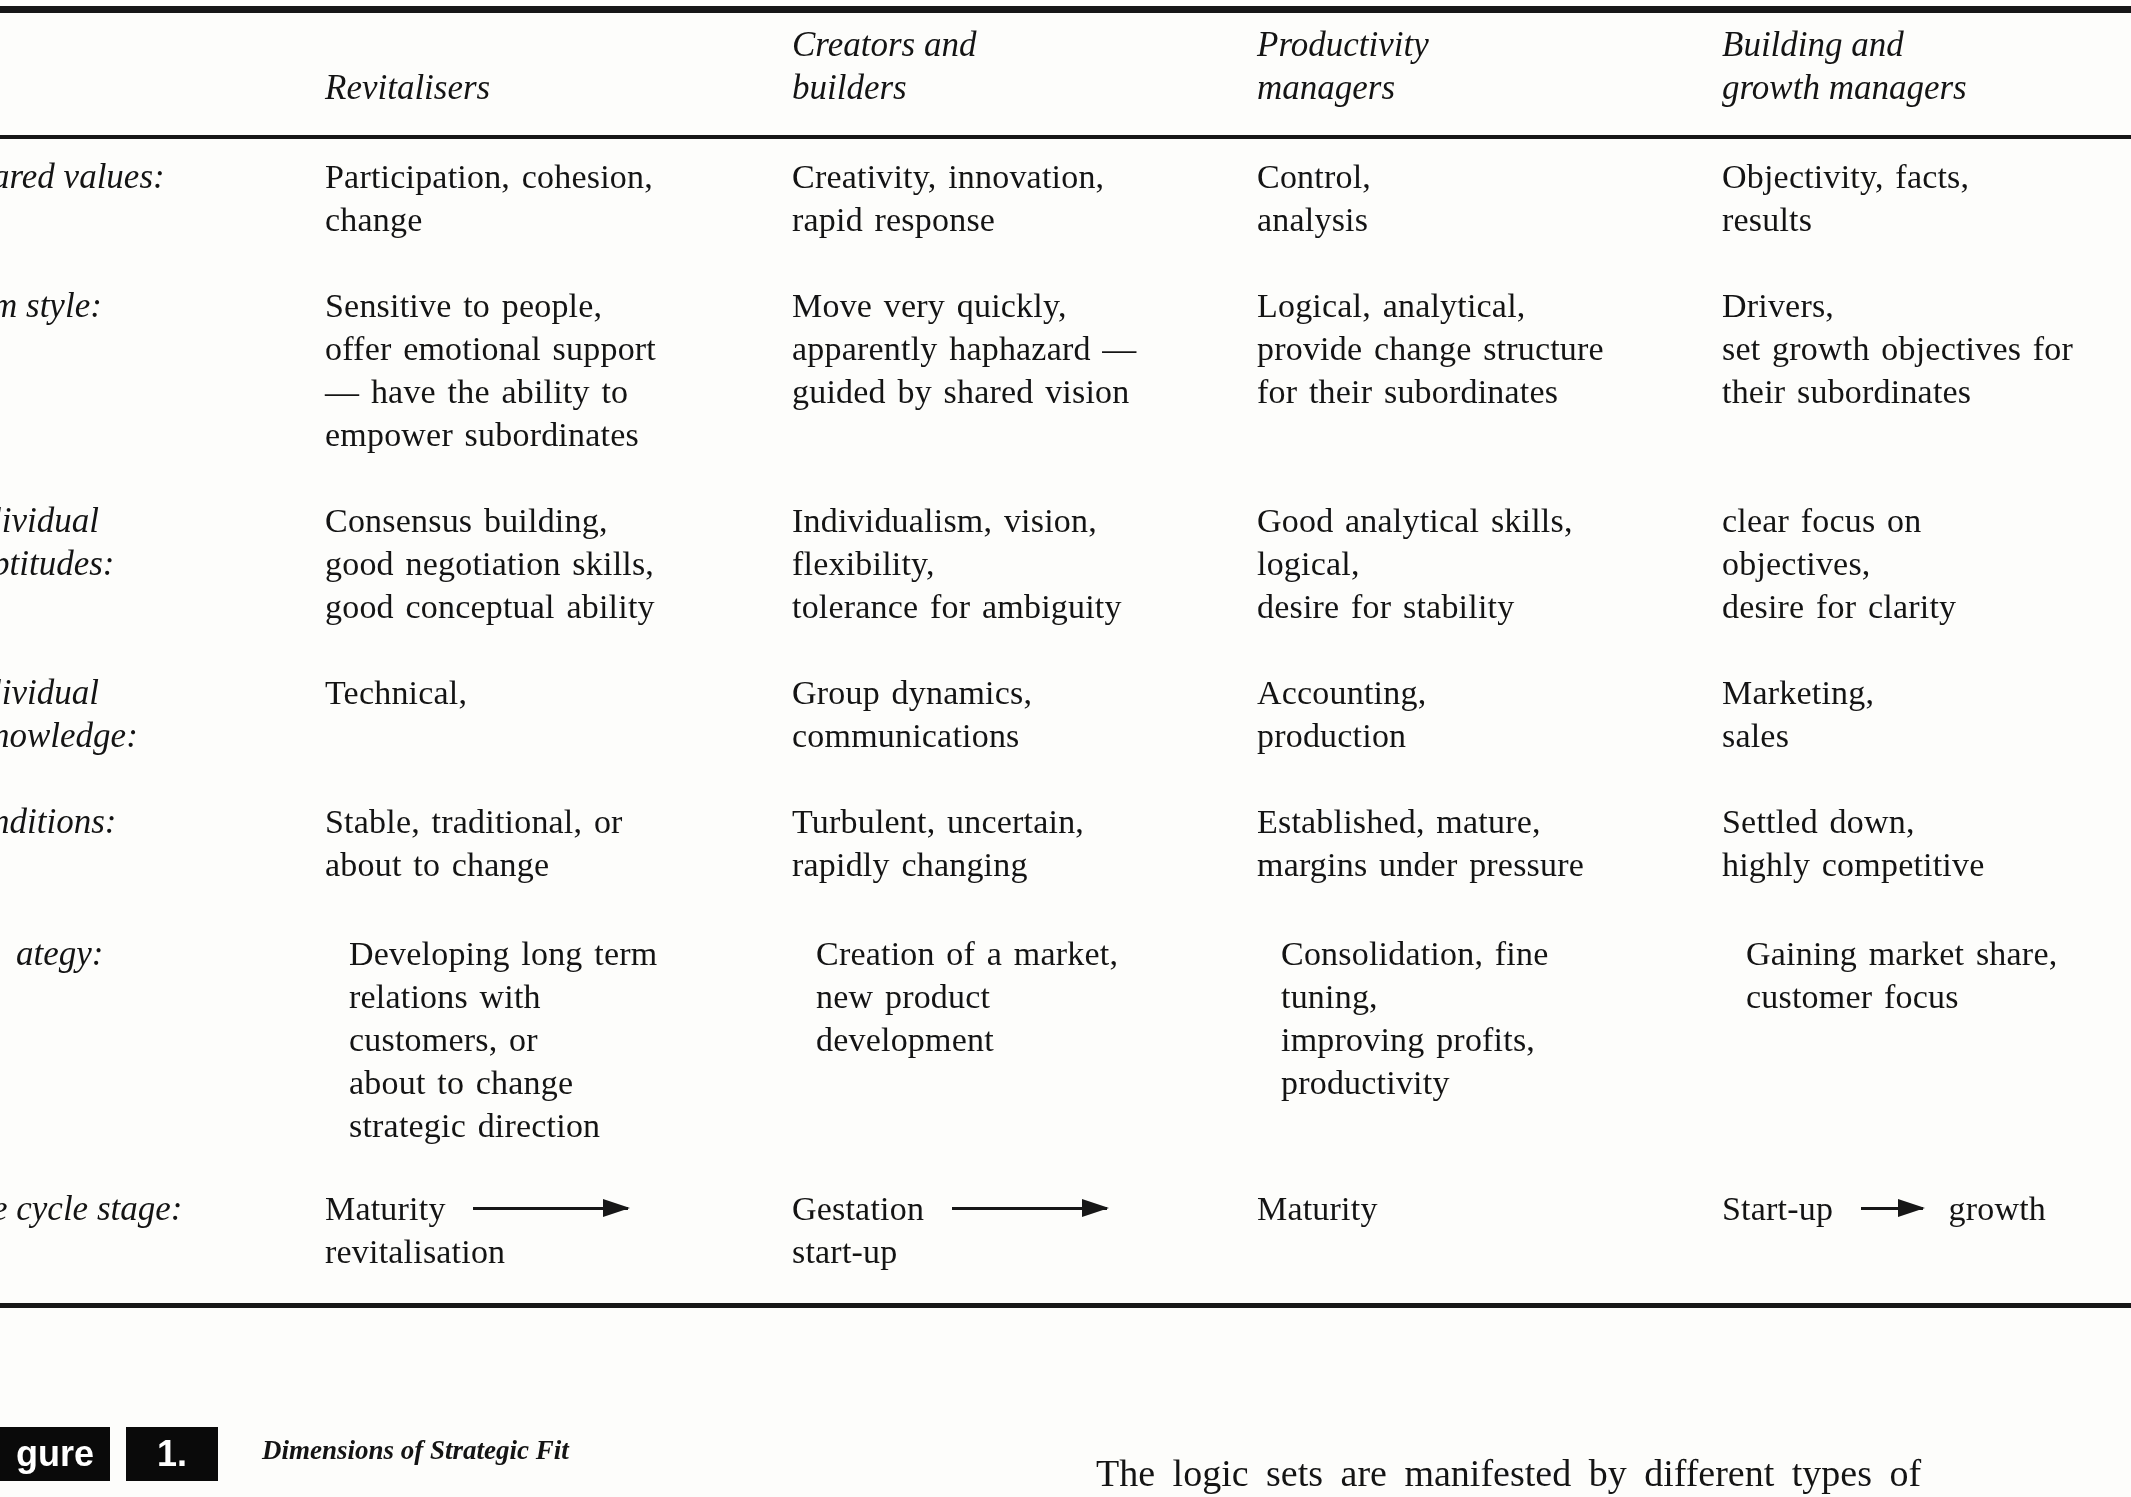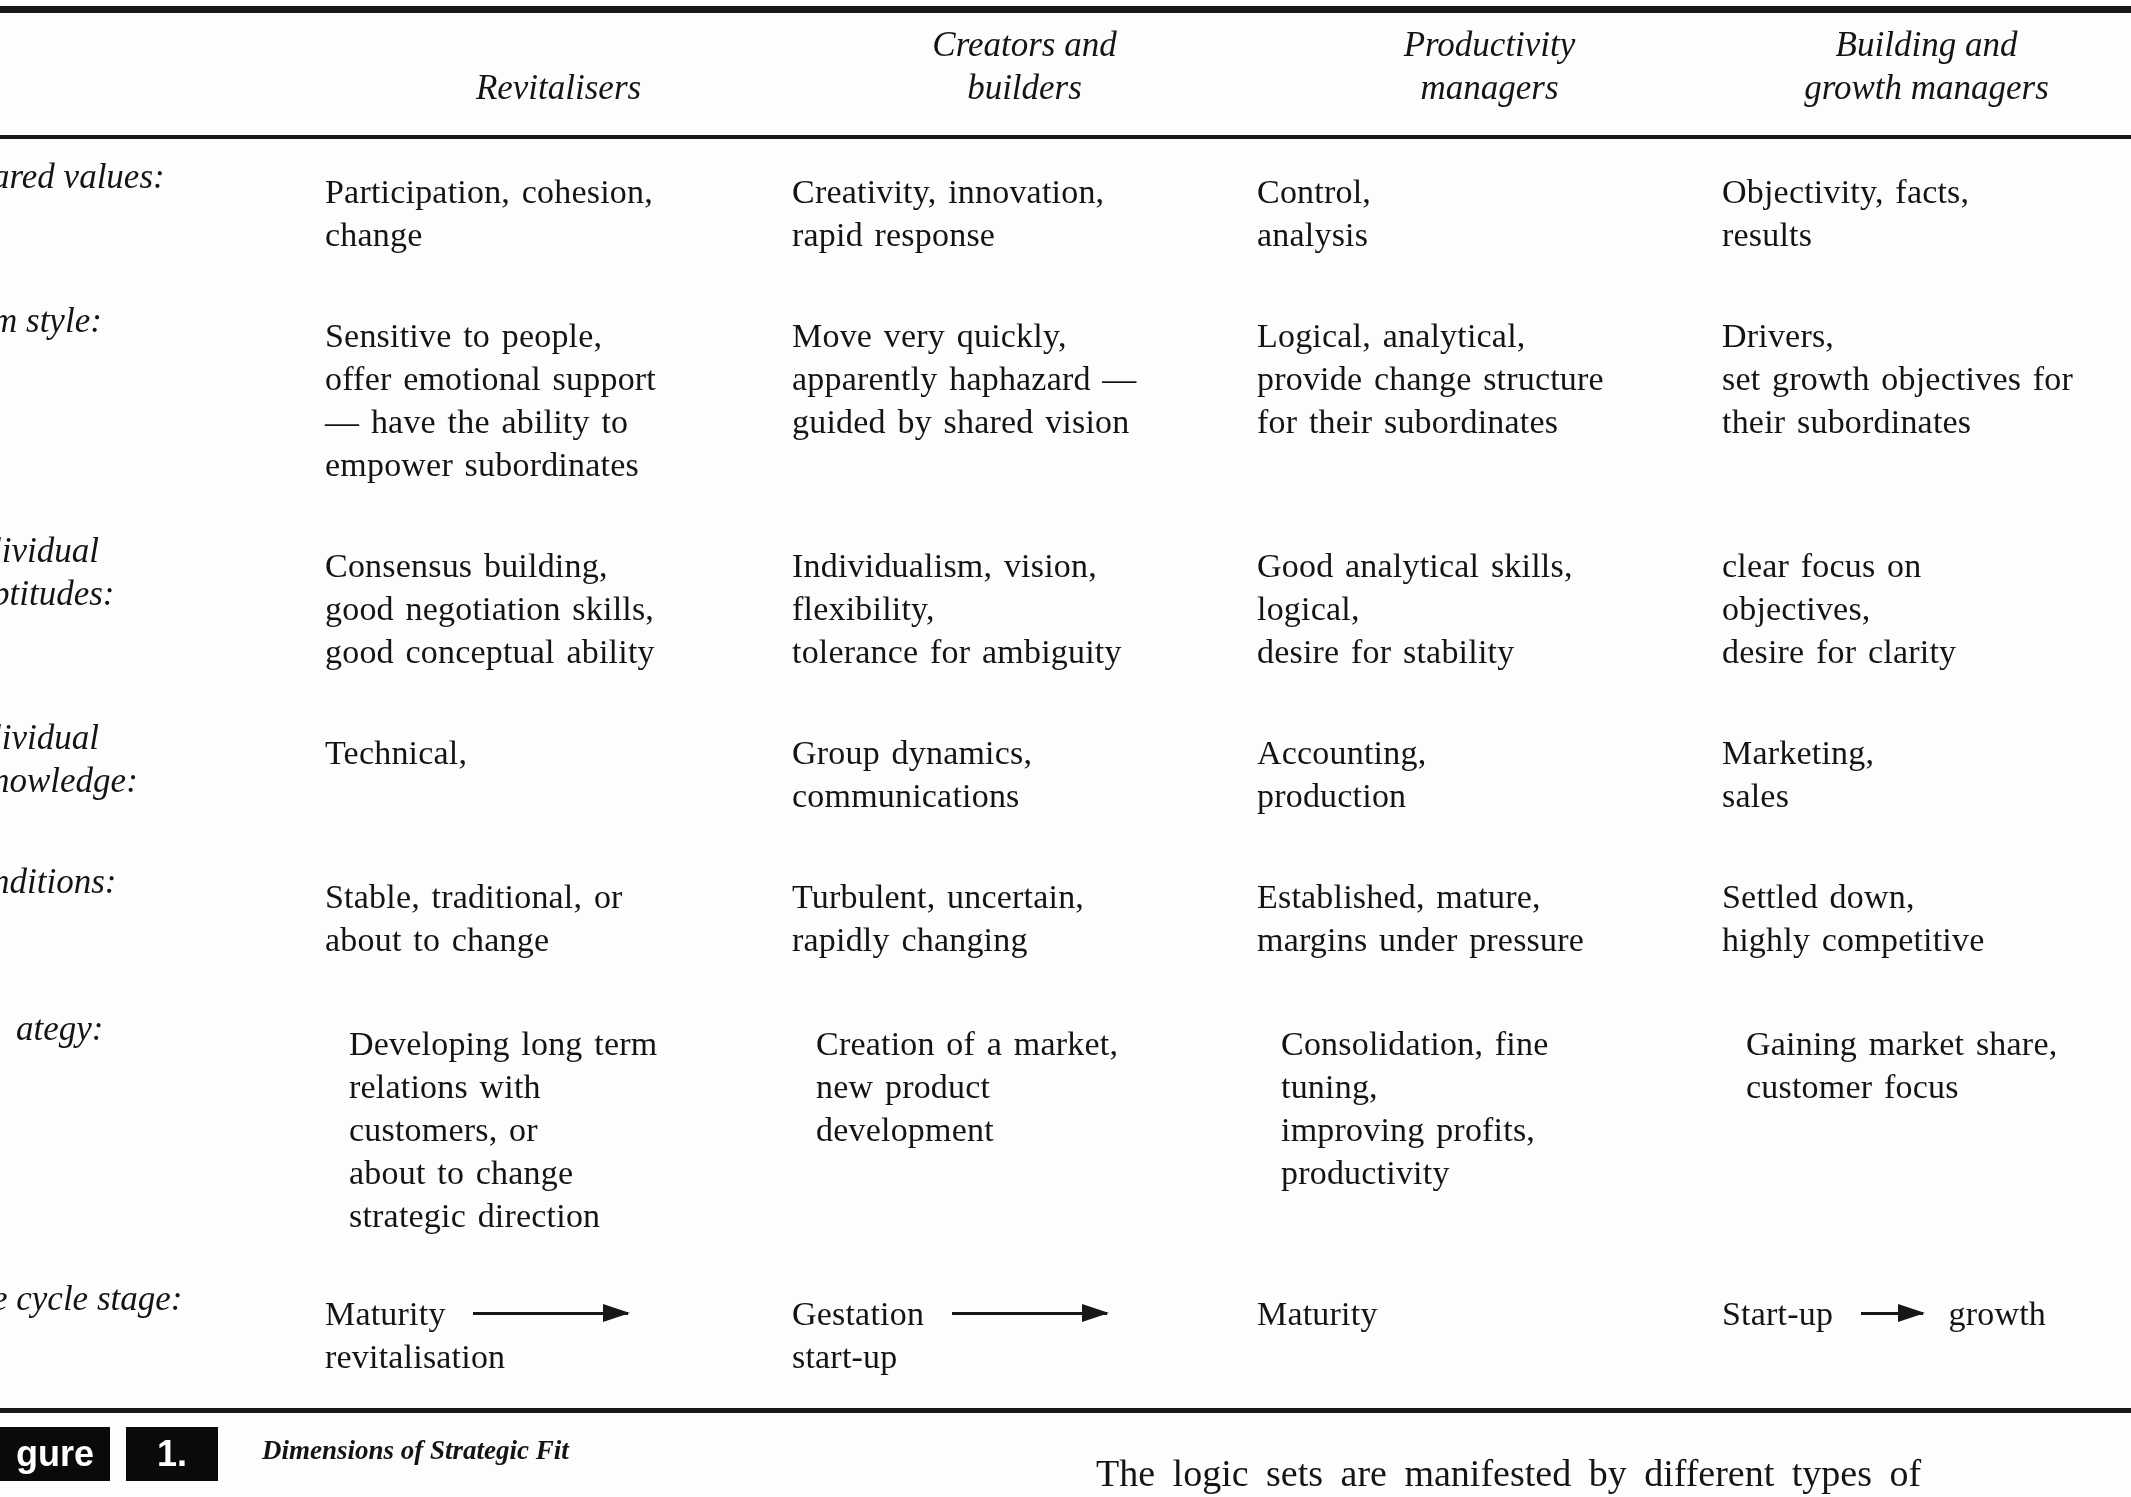--- a/index.html
+++ b/index.html
@@ -19,41 +19,39 @@
 
   .grid-row {
     display:grid;
     grid-template-columns:325px 467px 465px 465px 1fr;
   }
   .header-row { align-items:end; padding-top:10px; }
   .header-cell {
     font-style:italic;
     font-size:35px;
     line-height:43px;
-    text-align:center;
   }
 
   .rows { padding-top:16px; }
   .row { margin-bottom:43px; }
   .rows .row:nth-child(6) { margin-top:46px; margin-bottom:40px;padding-left:24px; }
   .rows .row:last-child { margin-bottom:30px; }
 
   .row-label {
     font-style:italic;
     font-size:35px;
     line-height:43px;
     margin-left:-8px;
   }
   .cell {
     font-size:34px;
     line-height:43px;
     letter-spacing:0.2px;
     word-spacing:3px;
     padding-right:20px;
-    margin-top:15px;
   }
   .cell .line, .row-label .line, .header-cell .line { white-space:nowrap; }
 
   .arrow {
     display:inline-block;
     position:relative;
     vertical-align:middle;
     height:3px;
     background:#171717;
     margin:0 14px 8px 16px;

